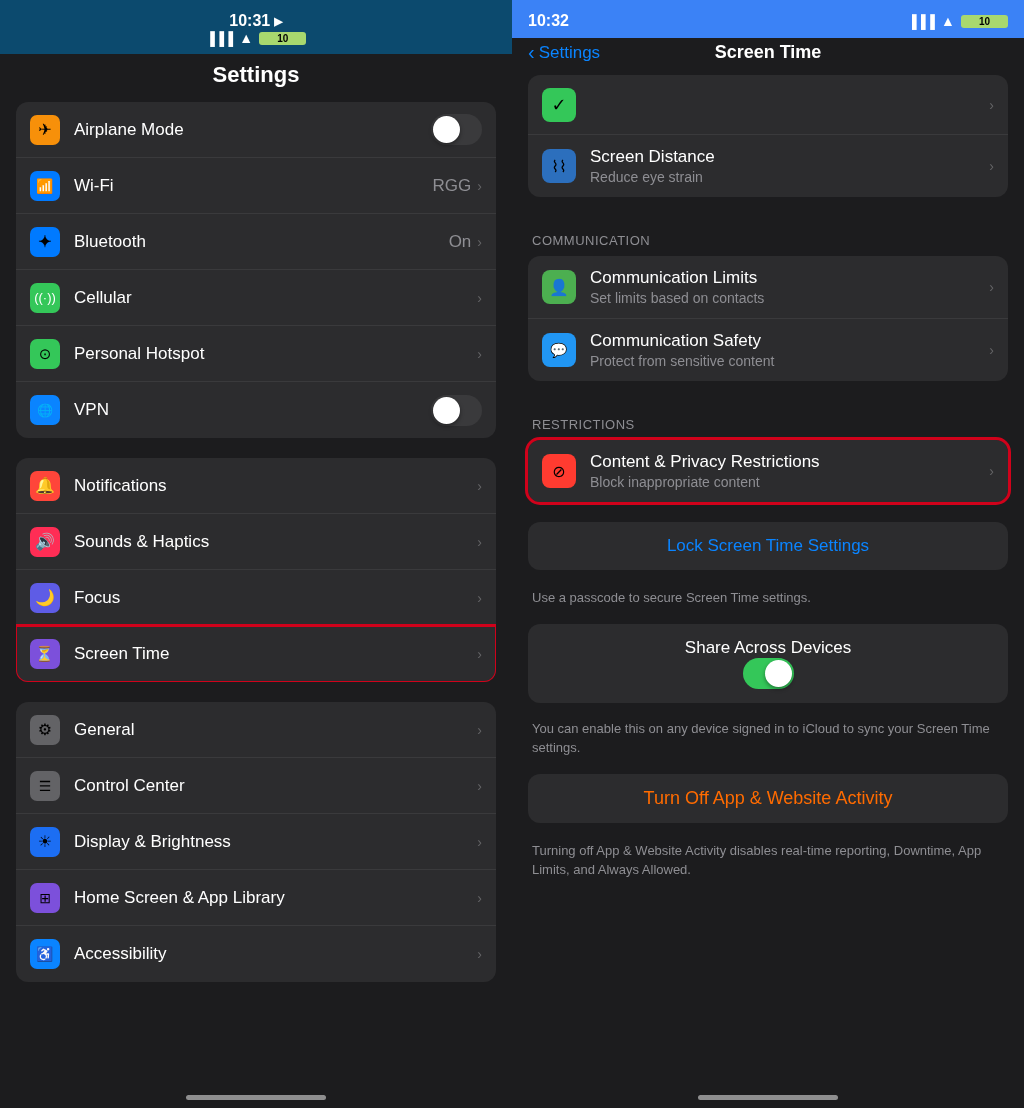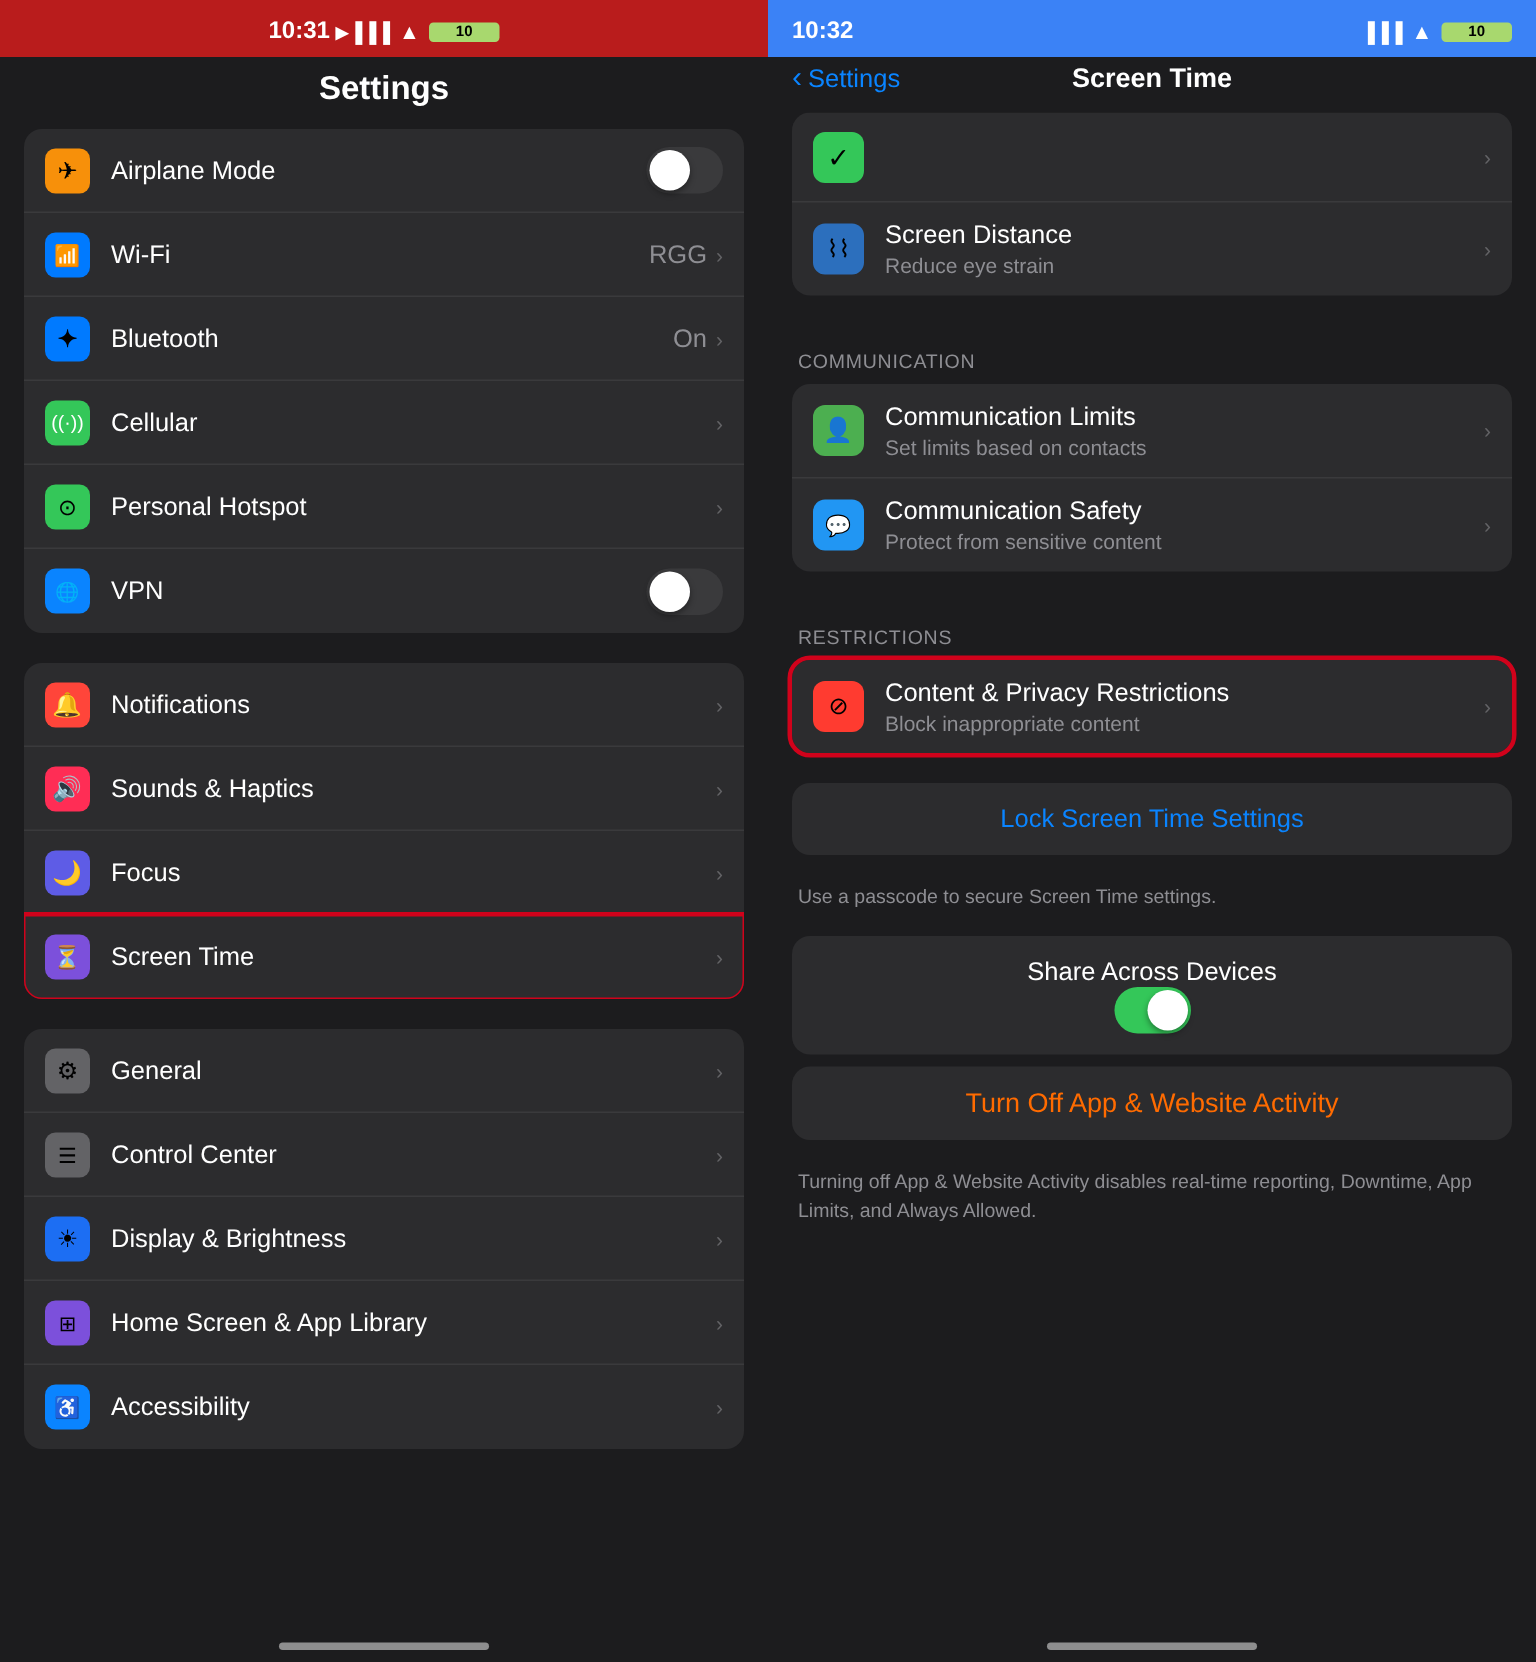--- a/index.html
+++ b/index.html
@@ -17,24 +17,25 @@
       width: 512px;
       height: 1108px;
       background: #1c1c1e;
       display: flex;
       flex-direction: column;
       overflow: hidden;
     }
 
     .status-bar {
       display: flex;
-      justify-content: center;
+      justify-content: flex-start;
       align-items: center;
       padding: 12px 16px 8px;
-      background: #b91c1c;
+      background: #0c4a6e;
+      flex-direction: column;
     }
     .status-time {
       color: #fff;
       font-size: 16px;
       font-weight: 600;
       display: flex;
       align-items: center;
       gap: 4px;
     }
     .status-icons {
@@ -523,20 +524,21 @@
       <div class="action-label-blue">Lock Screen Time Settings</div>
     </div>
     <div class="info-text">Use a passcode to secure Screen Time settings.</div>
 
     <div class="share-row">
       <div class="share-inner">
         <span class="share-label">Share Across Devices</span>
         <div class="toggle-green"></div>
       </div>
     </div>
+    <div class="info-text">You can enable this on any device signed in to iCloud to sync your Screen Time settings.</div>
 
     <div class="action-row">
       <div class="action-label-orange">Turn Off App &amp; Website Activity</div>
     </div>
     <div class="info-text">Turning off App &amp; Website Activity disables real-time reporting, Downtime, App Limits, and Always Allowed.</div>
 
   </div>
 
   <div class="home-indicator">
     <div class="home-bar"></div>

